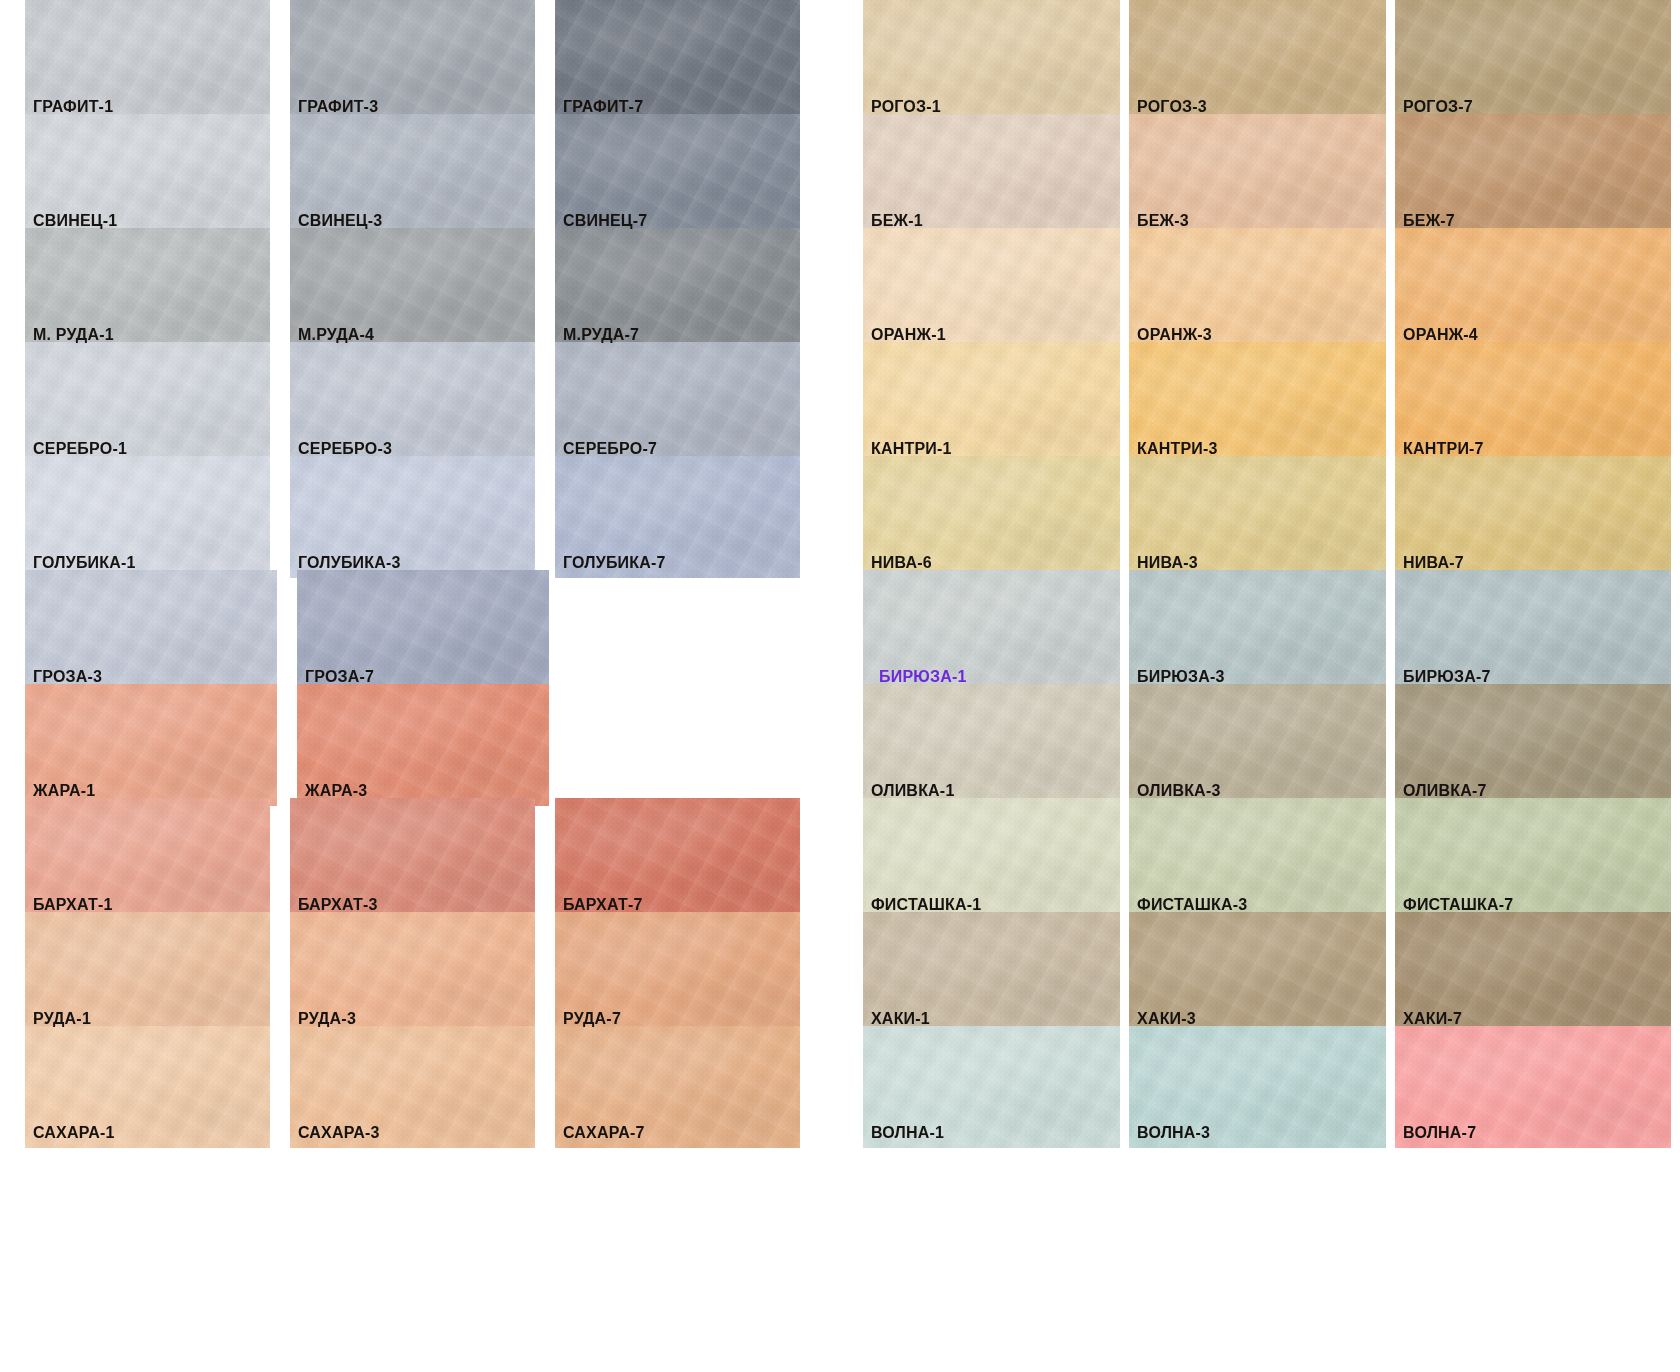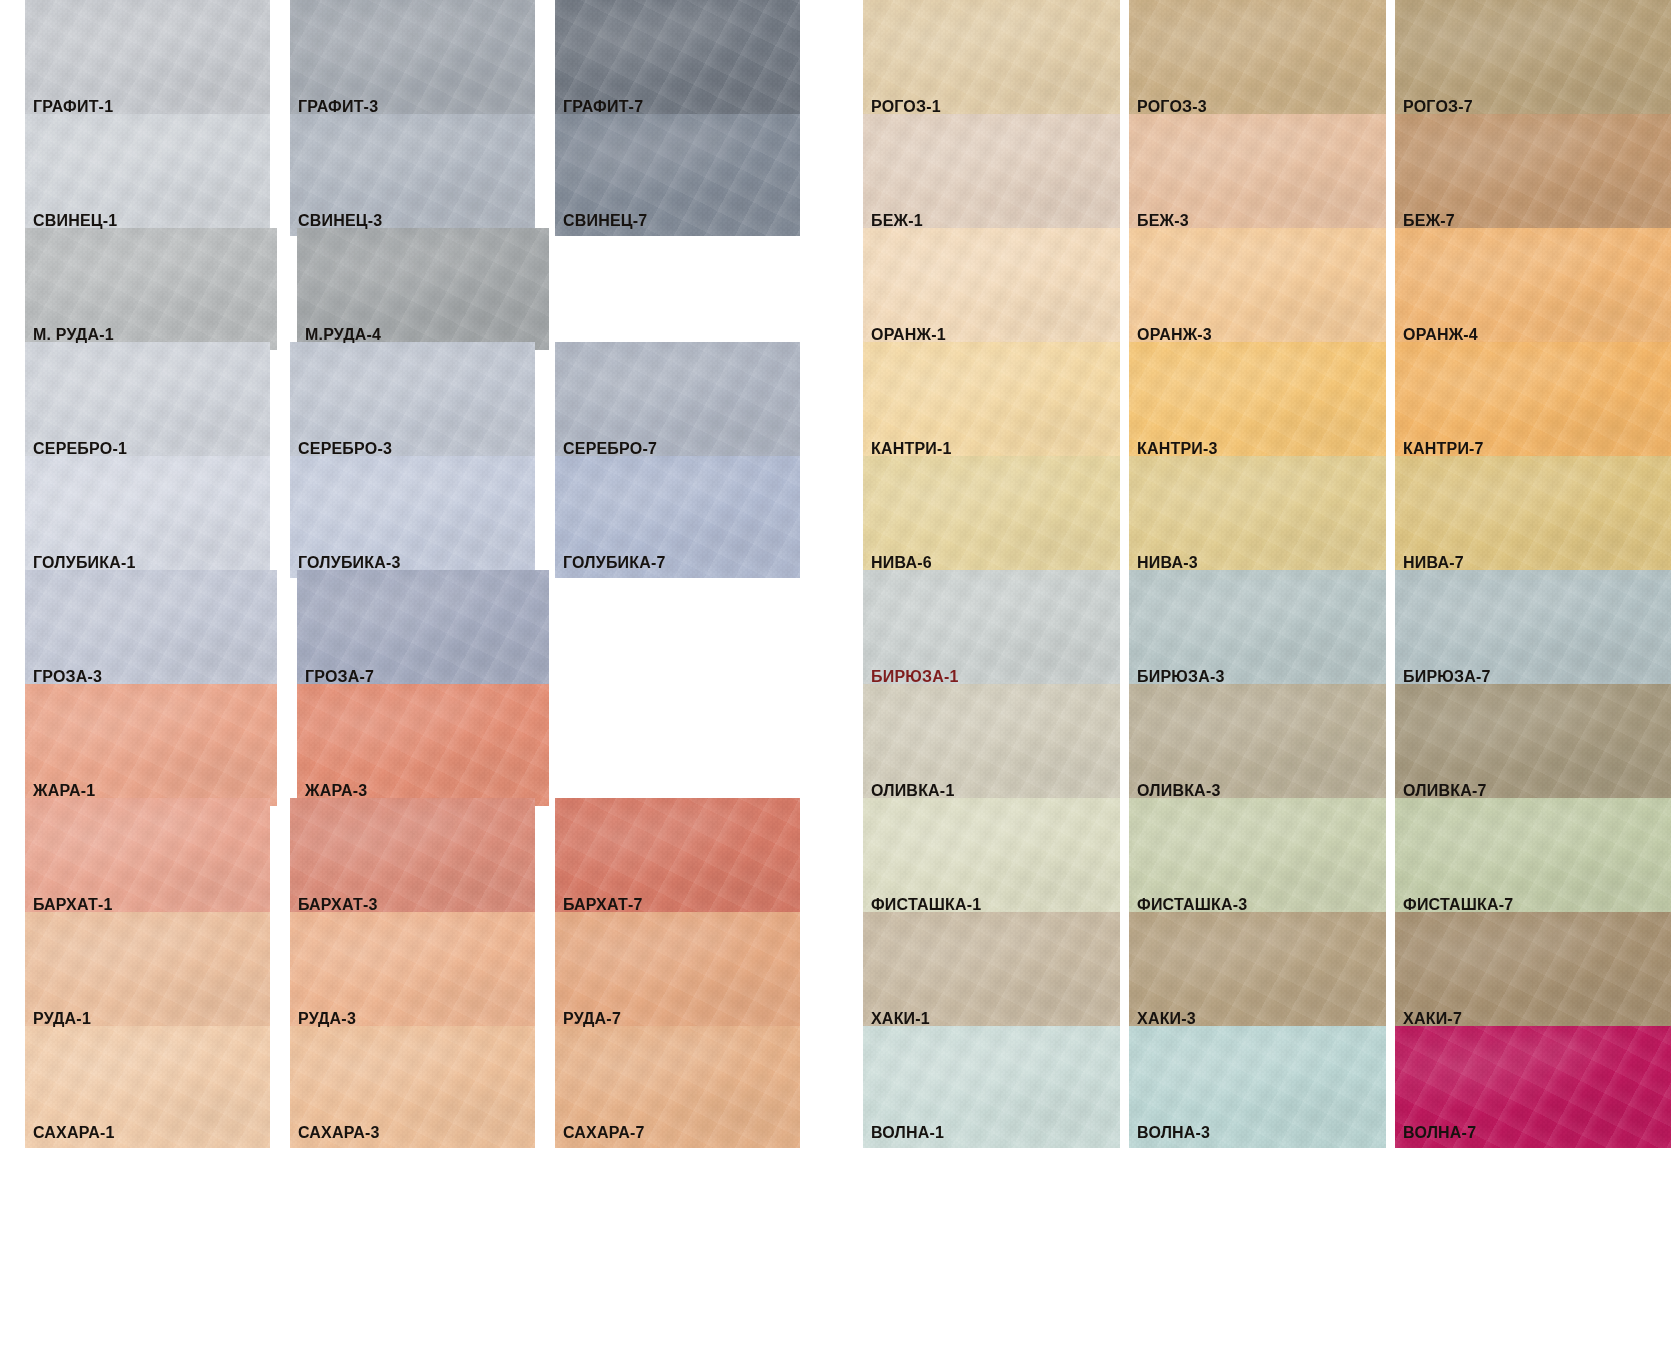--- a/index.html
+++ b/index.html
@@ -149,20 +149,25 @@
         <div class="swatch" style="background: rgb(188, 191, 192);">
           <div class="tex"></div>
           <div class="grain"></div>
           <span class="swatch-label" style="color: rgb(22, 18, 15);">М. РУДА-1</span>
         </div>
         <div class="swatch" style="background: rgb(165, 169, 171);">
           <div class="tex"></div>
           <div class="grain"></div>
           <span class="swatch-label" style="color: rgb(22, 18, 15);">М.РУДА-4</span>
         </div>
+        <div class="swatch" style="background: rgb(139, 144, 149);">
+          <div class="tex"></div>
+          <div class="grain"></div>
+          <span class="swatch-label" style="color: rgb(22, 18, 15);">М.РУДА-7</span>
+        </div>
       </div>
       <div class="swatch-row">
         <div class="swatch" style="background: rgb(210, 214, 221);">
           <div class="tex"></div>
           <div class="grain"></div>
           <span class="swatch-label" style="color: rgb(22, 18, 15);">СЕРЕБРО-1</span>
         </div>
         <div class="swatch" style="background: rgb(195, 201, 212);">
           <div class="tex"></div>
           <div class="grain"></div>
@@ -350,21 +355,21 @@
         <div class="swatch wide" style="background: rgb(224, 199, 132);">
           <div class="tex"></div>
           <div class="grain"></div>
           <span class="swatch-label" style="color: rgb(22, 18, 15);">НИВА-7</span>
         </div>
       </div>
       <div class="swatch-row">
         <div class="swatch" style="background: rgb(205, 211, 210);">
           <div class="tex"></div>
           <div class="grain"></div>
-          <span class="swatch-label" style="color: #7f1d1d;">БИРЮЗА-1</span>
+          <span class="swatch-label" style="color: #6d28d9; margin-left: 8px;">БИРЮЗА-1</span>
         </div>
         <div class="swatch" style="background: rgb(185, 200, 201);">
           <div class="tex"></div>
           <div class="grain"></div>
           <span class="swatch-label" style="color: rgb(22, 18, 15);">БИРЮЗА-3</span>
         </div>
         <div class="swatch wide" style="background: rgb(180, 195, 198);">
           <div class="tex"></div>
           <div class="grain"></div>
           <span class="swatch-label" style="color: rgb(22, 18, 15);">БИРЮЗА-7</span>
@@ -425,20 +430,20 @@
         <div class="swatch" style="background: rgb(207, 224, 220);">
           <div class="tex"></div>
           <div class="grain"></div>
           <span class="swatch-label" style="color: rgb(22, 18, 15);">ВОЛНА-1</span>
         </div>
         <div class="swatch" style="background: rgb(189, 216, 214);">
           <div class="tex"></div>
           <div class="grain"></div>
           <span class="swatch-label" style="color: rgb(22, 18, 15);">ВОЛНА-3</span>
         </div>
-        <div class="swatch wide" style="background: #be185d;">
+        <div class="swatch wide" style="background: #fca5a5;">
           <div class="tex"></div>
           <div class="grain"></div>
           <span class="swatch-label" style="color: rgb(22, 18, 15);">ВОЛНА-7</span>
         </div>
       </div>
     </div>
 </div>
 
 </body></html>

